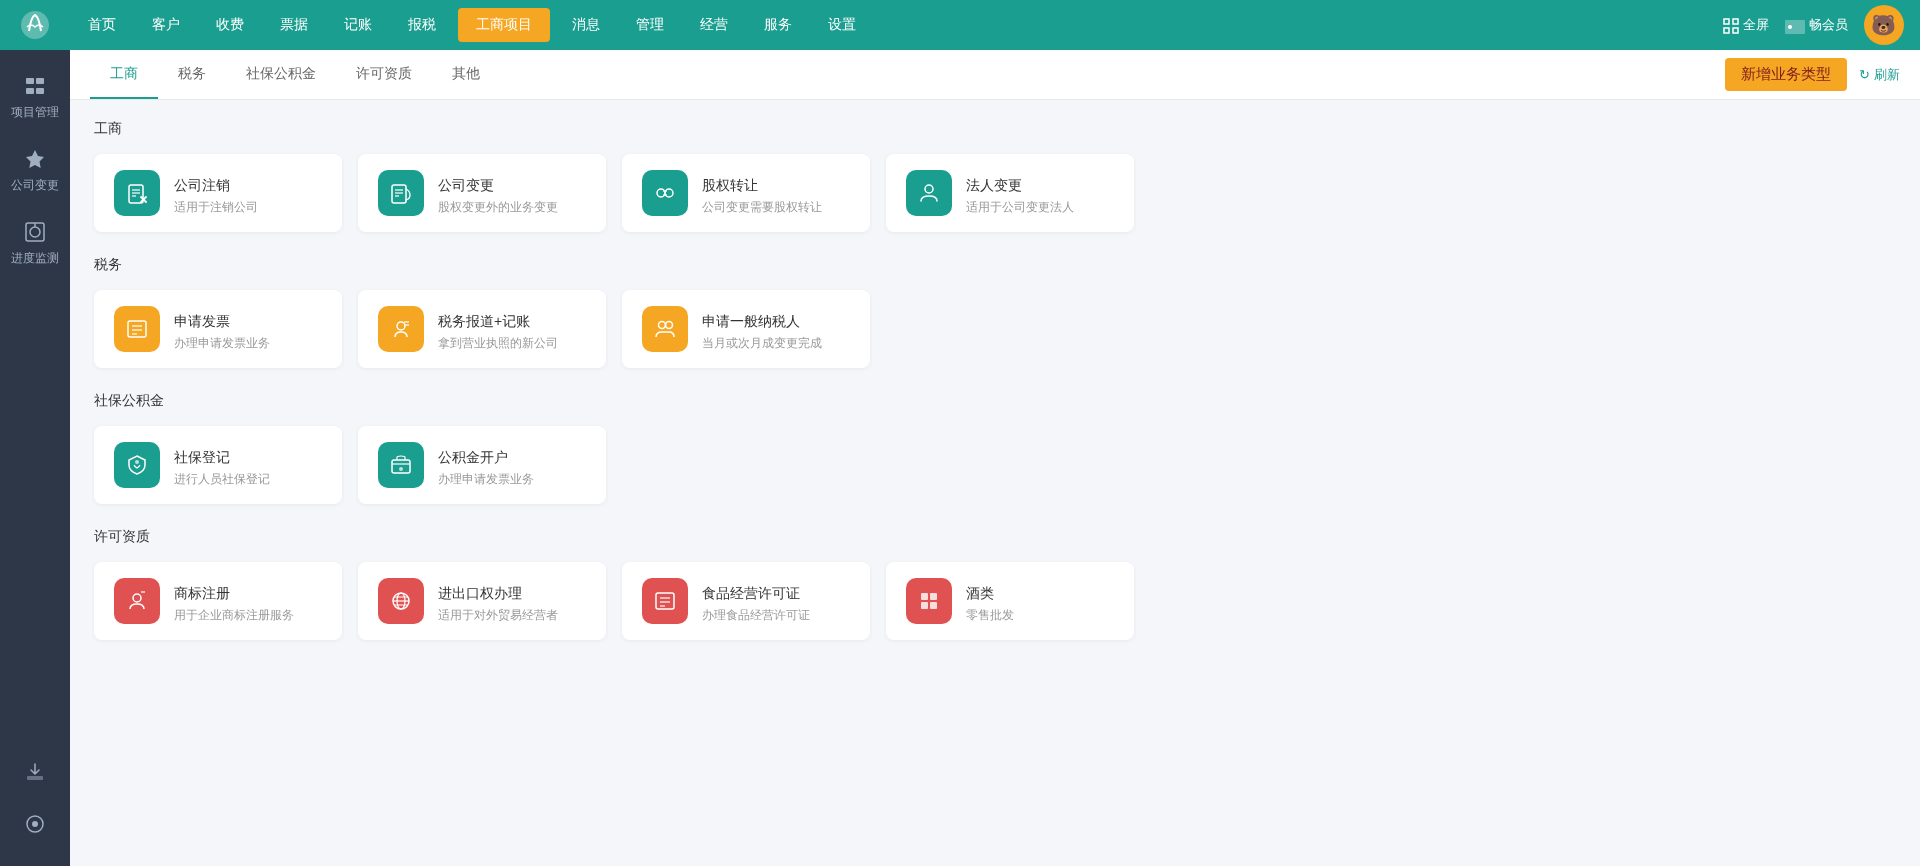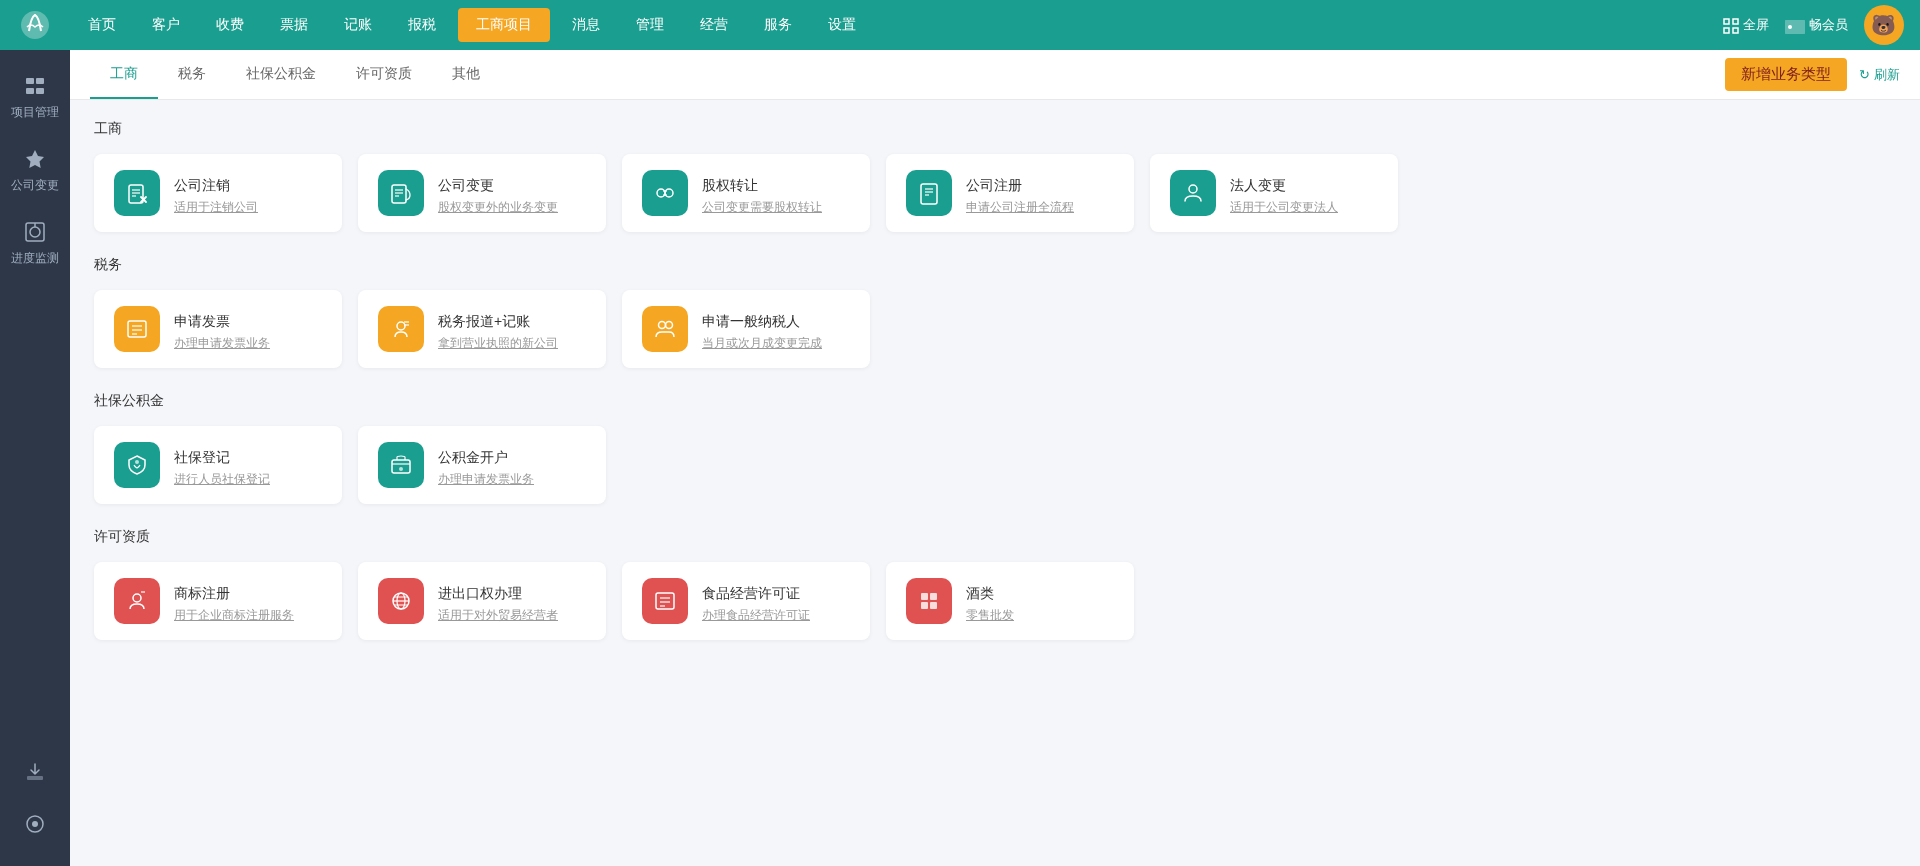--- a/index.html
+++ b/index.html
@@ -226,21 +226,21 @@
       font-size: 22px;
       color: white;
       flex-shrink: 0;
     }
     .icon-teal { background: #1a9e8f; }
     .icon-orange { background: #f5a623; }
     .icon-red { background: #e05252; }
 
     .card-text { display: flex; flex-direction: column; gap: 4px; }
     .card-title { font-size: 14px; color: #333; font-weight: 500; }
-    .card-desc { font-size: 12px; color: #999; text-decoration: underline; }
+    .card-desc { font-size: 12px; color: #999; }
 
     
     .scroll-content::-webkit-scrollbar { width: 8px; }
     .scroll-content::-webkit-scrollbar-track { background: #f0f0f0; }
     .scroll-content::-webkit-scrollbar-thumb { background: #ccc; border-radius: 4px; }
   </style>
 </head>
 <body>
 
 <div class="top-nav">
@@ -404,34 +404,20 @@
                 <line x1="10" y1="10" x2="14" y2="10" stroke="white" stroke-width="1.2"></line>
                 <line x1="10" y1="14" x2="14" y2="14" stroke="white" stroke-width="1.2"></line>
               </svg>
           </div>
           <div class="card-text">
             <span class="card-title">股权转让</span>
             <span class="card-desc">公司变更需要股权转让</span>
           </div>
         </div>
 
-        <div class="card">
-          <div class="card-icon icon-teal">
-            <svg width="24" height="24" viewBox="0 0 24 24" fill="none">
-                <rect x="4" y="3" width="16" height="20" rx="2" stroke="white" stroke-width="1.5" fill="none"></rect>
-                <line x1="8" y1="8" x2="16" y2="8" stroke="white" stroke-width="1.2"></line>
-                <line x1="8" y1="11" x2="16" y2="11" stroke="white" stroke-width="1.2"></line>
-                <line x1="8" y1="14" x2="12" y2="14" stroke="white" stroke-width="1.2"></line>
-              </svg>
-          </div>
-          <div class="card-text">
-            <span class="card-title">公司注册</span>
-            <span class="card-desc">申请公司注册全流程</span>
-          </div>
-        </div>
 
         <div class="card">
           <div class="card-icon icon-teal">
             <svg width="24" height="24" viewBox="0 0 24 24" fill="none">
                 <circle cx="12" cy="8" r="4" stroke="white" stroke-width="1.5" fill="none"></circle>
                 <path d="M4 20 Q4 15 12 15 Q20 15 20 20" stroke="white" stroke-width="1.5" fill="none" stroke-linecap="round"></path>
               </svg>
           </div>
           <div class="card-text">
             <span class="card-title">法人变更</span>

